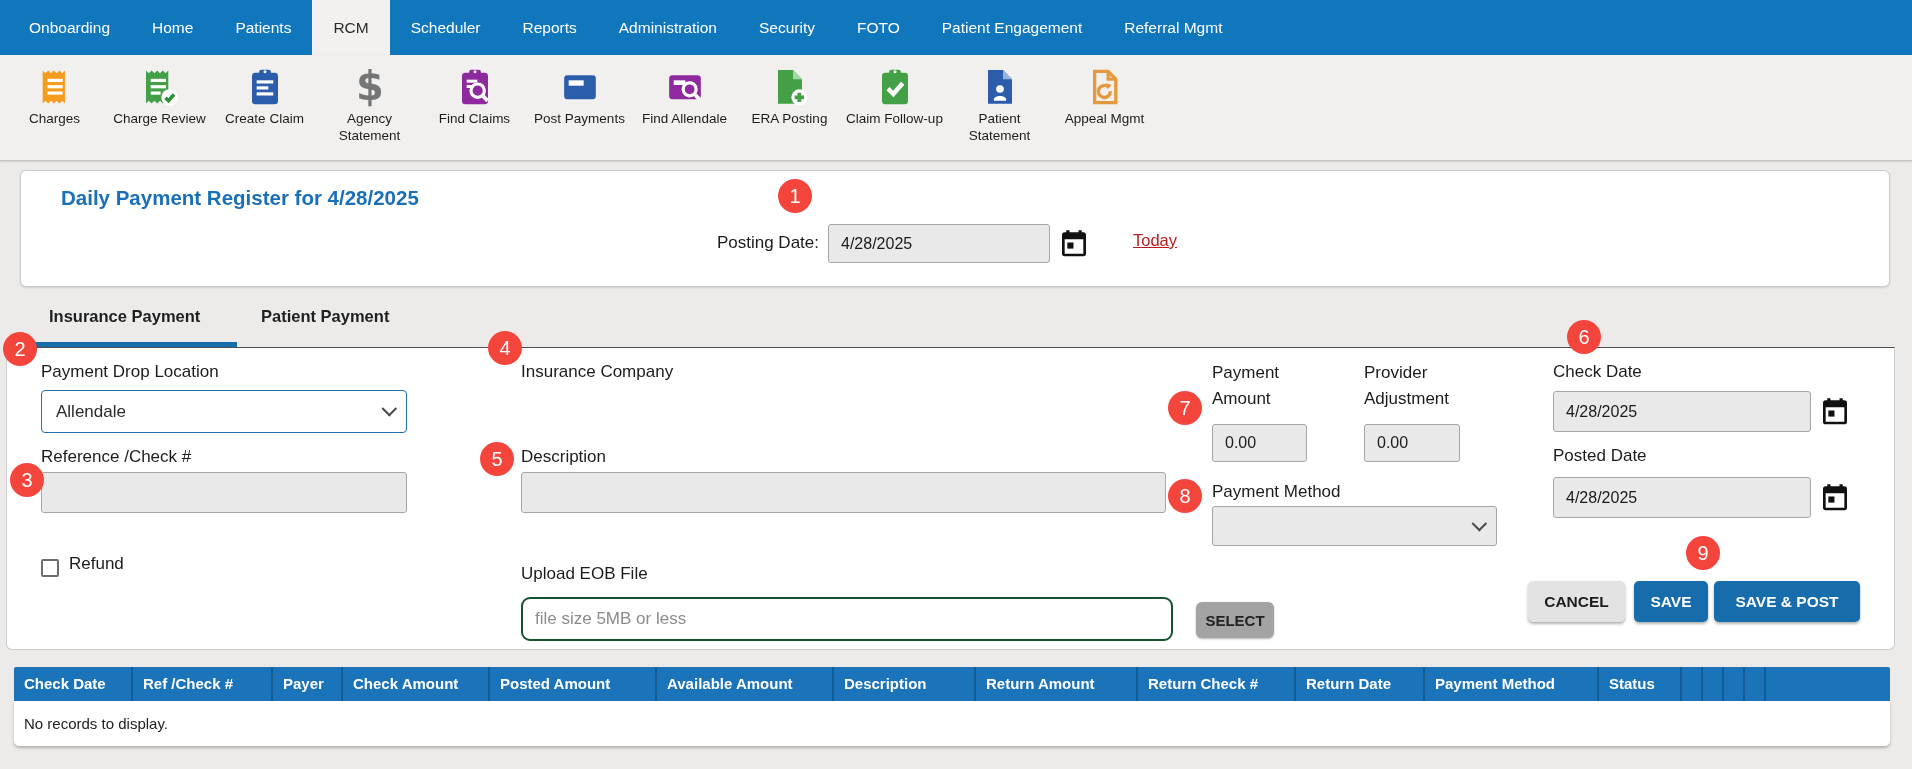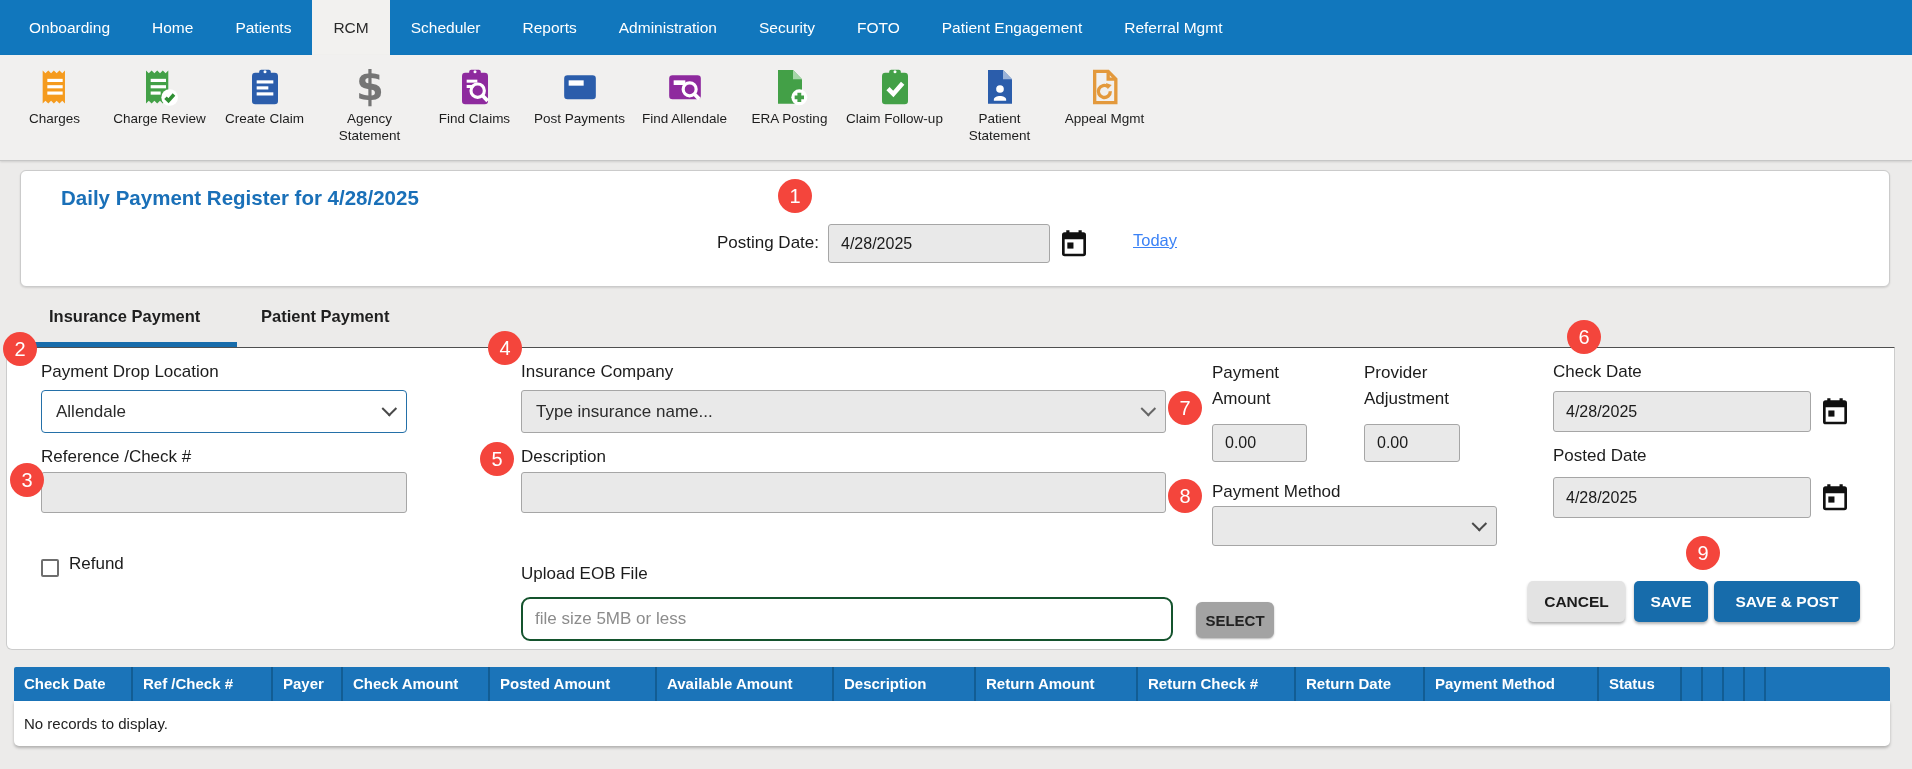--- a/index.html
+++ b/index.html
@@ -21,21 +21,21 @@
   .tlabel { font-size:13.5px; line-height:16.5px; color:#1d1d1d; text-align:center; }
 
   
   .panel-register { position:absolute; left:20px; top:170px; width:1870px; height:117px; background:#fff;
                     border:1px solid #cbcbcb; border-radius:6px; box-shadow:0 1px 2px rgba(0,0,0,.12); }
   .page-title { position:absolute; left:40px; top:15px; font-size:20.5px; font-weight:bold; color:#1a70b8; }
   .posting-label { position:absolute; left:600px; top:62px; width:198px; text-align:right; font-size:17px; color:#1b1b1b; }
   .posting-input { position:absolute; left:807px; top:53px; width:222px; height:39px; }
   .cal-btn { position:absolute; width:32px; height:32px; cursor:pointer; }
   .cal-btn svg { width:32px; height:32px; display:block; }
-  .today-link { position:absolute; left:1112px; top:60px; font-size:16.5px; color:#3b82f6; text-decoration:underline; cursor:pointer; }
+  .today-link { position:absolute; left:1112px; top:60px; font-size:16.5px; color:#b91c1c; text-decoration:underline; cursor:pointer; }
 
   
   .tab-label { position:absolute; top:307px; font-size:16.5px; font-weight:bold; color:#1f1f1f; cursor:pointer; }
   .tab-underline { position:absolute; left:33px; top:342px; width:204px; height:5px; background:#176cab; }
 
   
   .panel-form { position:absolute; left:6px; top:347px; width:1889px; height:303px; background:#fff;
                 border:1px solid #ccc; border-top:1px solid #4f4f4f; border-radius:0 0 6px 6px; }
   .flabel { position:absolute; font-size:17px; color:#1c1c1c; line-height:26px; }
   .gray-input, .posting-input { background:#e9e9e9; border:1px solid #a6a6a6; border-radius:3px;
@@ -247,24 +247,20 @@
 
     <label class="flabel" style="left:34px; top:96px;">Reference /Check #</label>
     <input class="gray-input" style="position: absolute; left: 34px; top: 124px; width: 366px; height: 41px;" readonly="" value="">
 
     <div style="position:absolute; left:34px; top:203px; display:flex; align-items:flex-end; gap:10px;">
       <span class="checkbox"></span>
       <span class="flabel" style="position:static;">Refund</span>
     </div>
 
     <label class="flabel" style="left:514px; top:11px;">Insurance Company</label>
-    <div class="fake-select sel-gray" style="left:514px; top:42px; width:645px; height:43px;">
-      <span>Type insurance name...</span>
-      <span class="chev" style="border-color:#666;"></span>
-    </div>
 
     <label class="flabel" style="left:514px; top:96px;">Description</label>
     <input class="gray-input" style="position: absolute; left: 514px; top: 124px; width: 645px; height: 41px;" readonly="" value="">
 
     <label class="flabel" style="left:514px; top:213px;">Upload EOB File</label>
     <input class="eob-input" placeholder="file size 5MB or less" style="">
     <button class="btn-select">SELECT</button>
 
     <label class="flabel" style="left:1205px; top:12px; width:96px;">Payment Amount</label>
     <label class="flabel" style="left:1357px; top:12px; width:112px;">Provider Adjustment</label>

